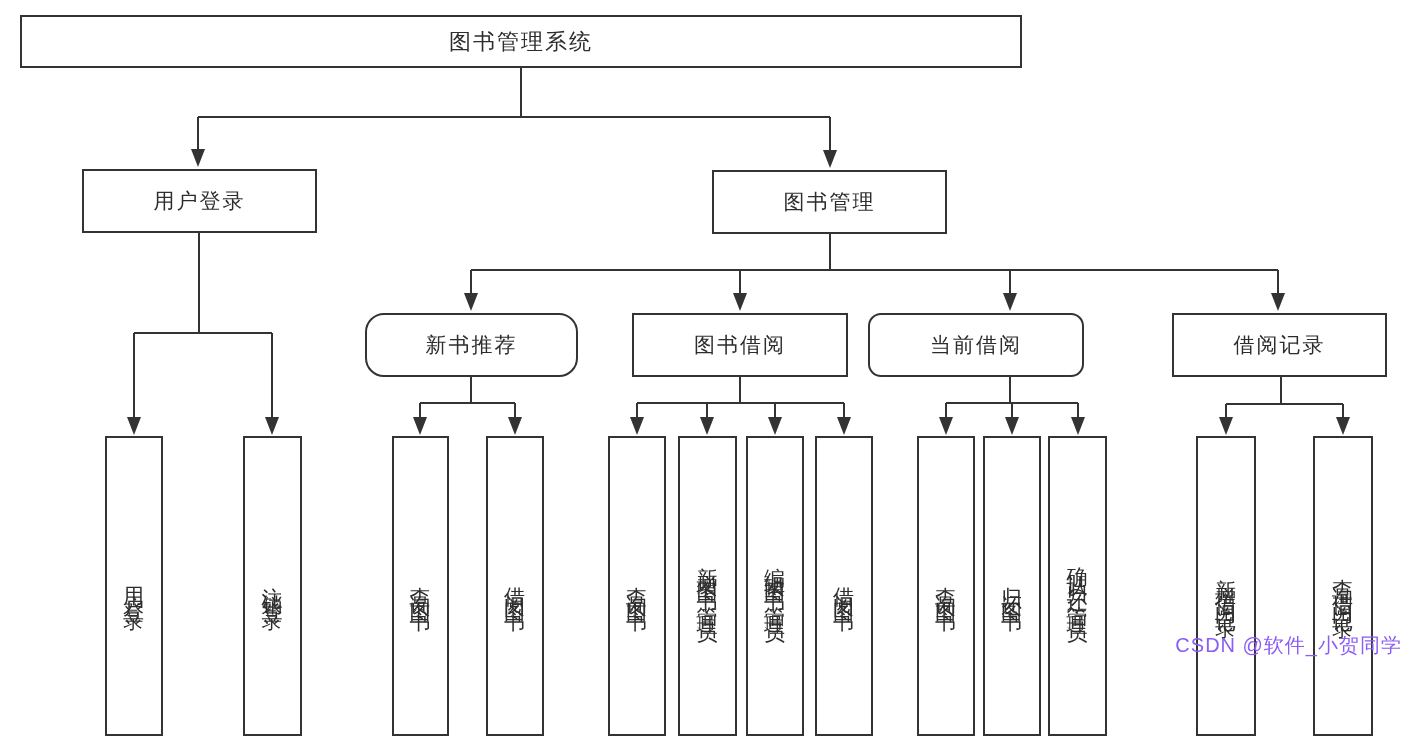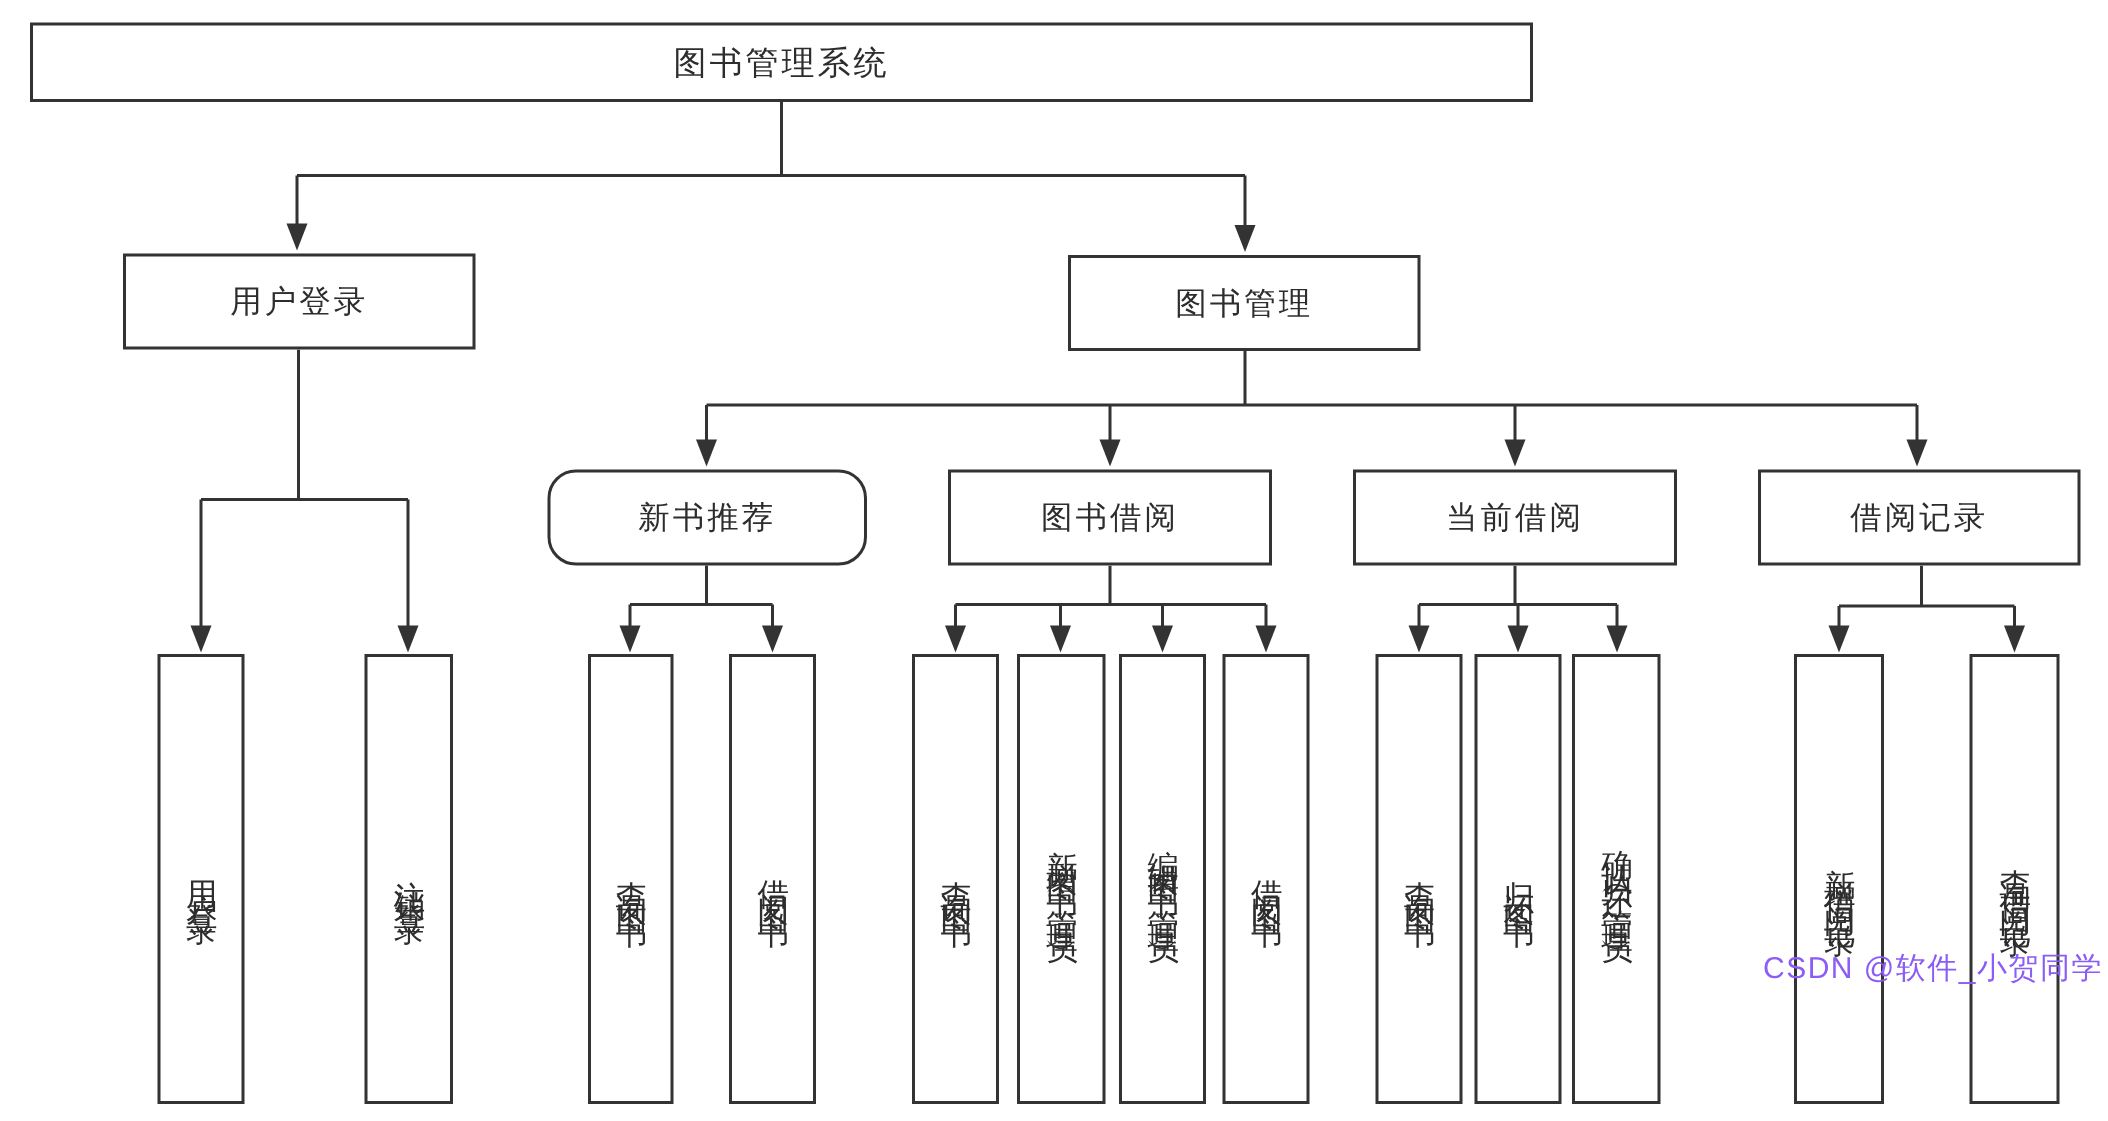--- a/index.html
+++ b/index.html
@@ -96,21 +96,21 @@
   <div class="box h-box" style="left:712px; top:170px; width:235px; height:64px;">
     <span class="lbl">图书管理</span>
   </div>
 
   <div class="box h-box" style="left:365px; top:313px; width:213px; height:64px;border-radius:19px;">
     <span class="lbl">新书推荐</span>
   </div>
   <div class="box h-box" style="left:632px; top:313px; width:216px; height:64px;">
     <span class="lbl">图书借阅</span>
   </div>
-  <div class="box h-box" style="left:902px; top:313px; width:216px; height:64px;">
+  <div class="box h-box" style="left:868px; top:313px; width:216px; height:64px;border-radius:13px;">
     <span class="lbl">当前借阅</span>
   </div>
   <div class="box h-box" style="left:1172px; top:313px; width:215px; height:64px;">
     <span class="lbl">借阅记录</span>
   </div>
 
   <div class="box leaf" style="left:105px; top:436px; width:58px; height:300px;">
     <span class="lbl">用户登录</span>
   </div>
   <div class="box leaf" style="left:243px; top:436px; width:59px; height:300px;">

